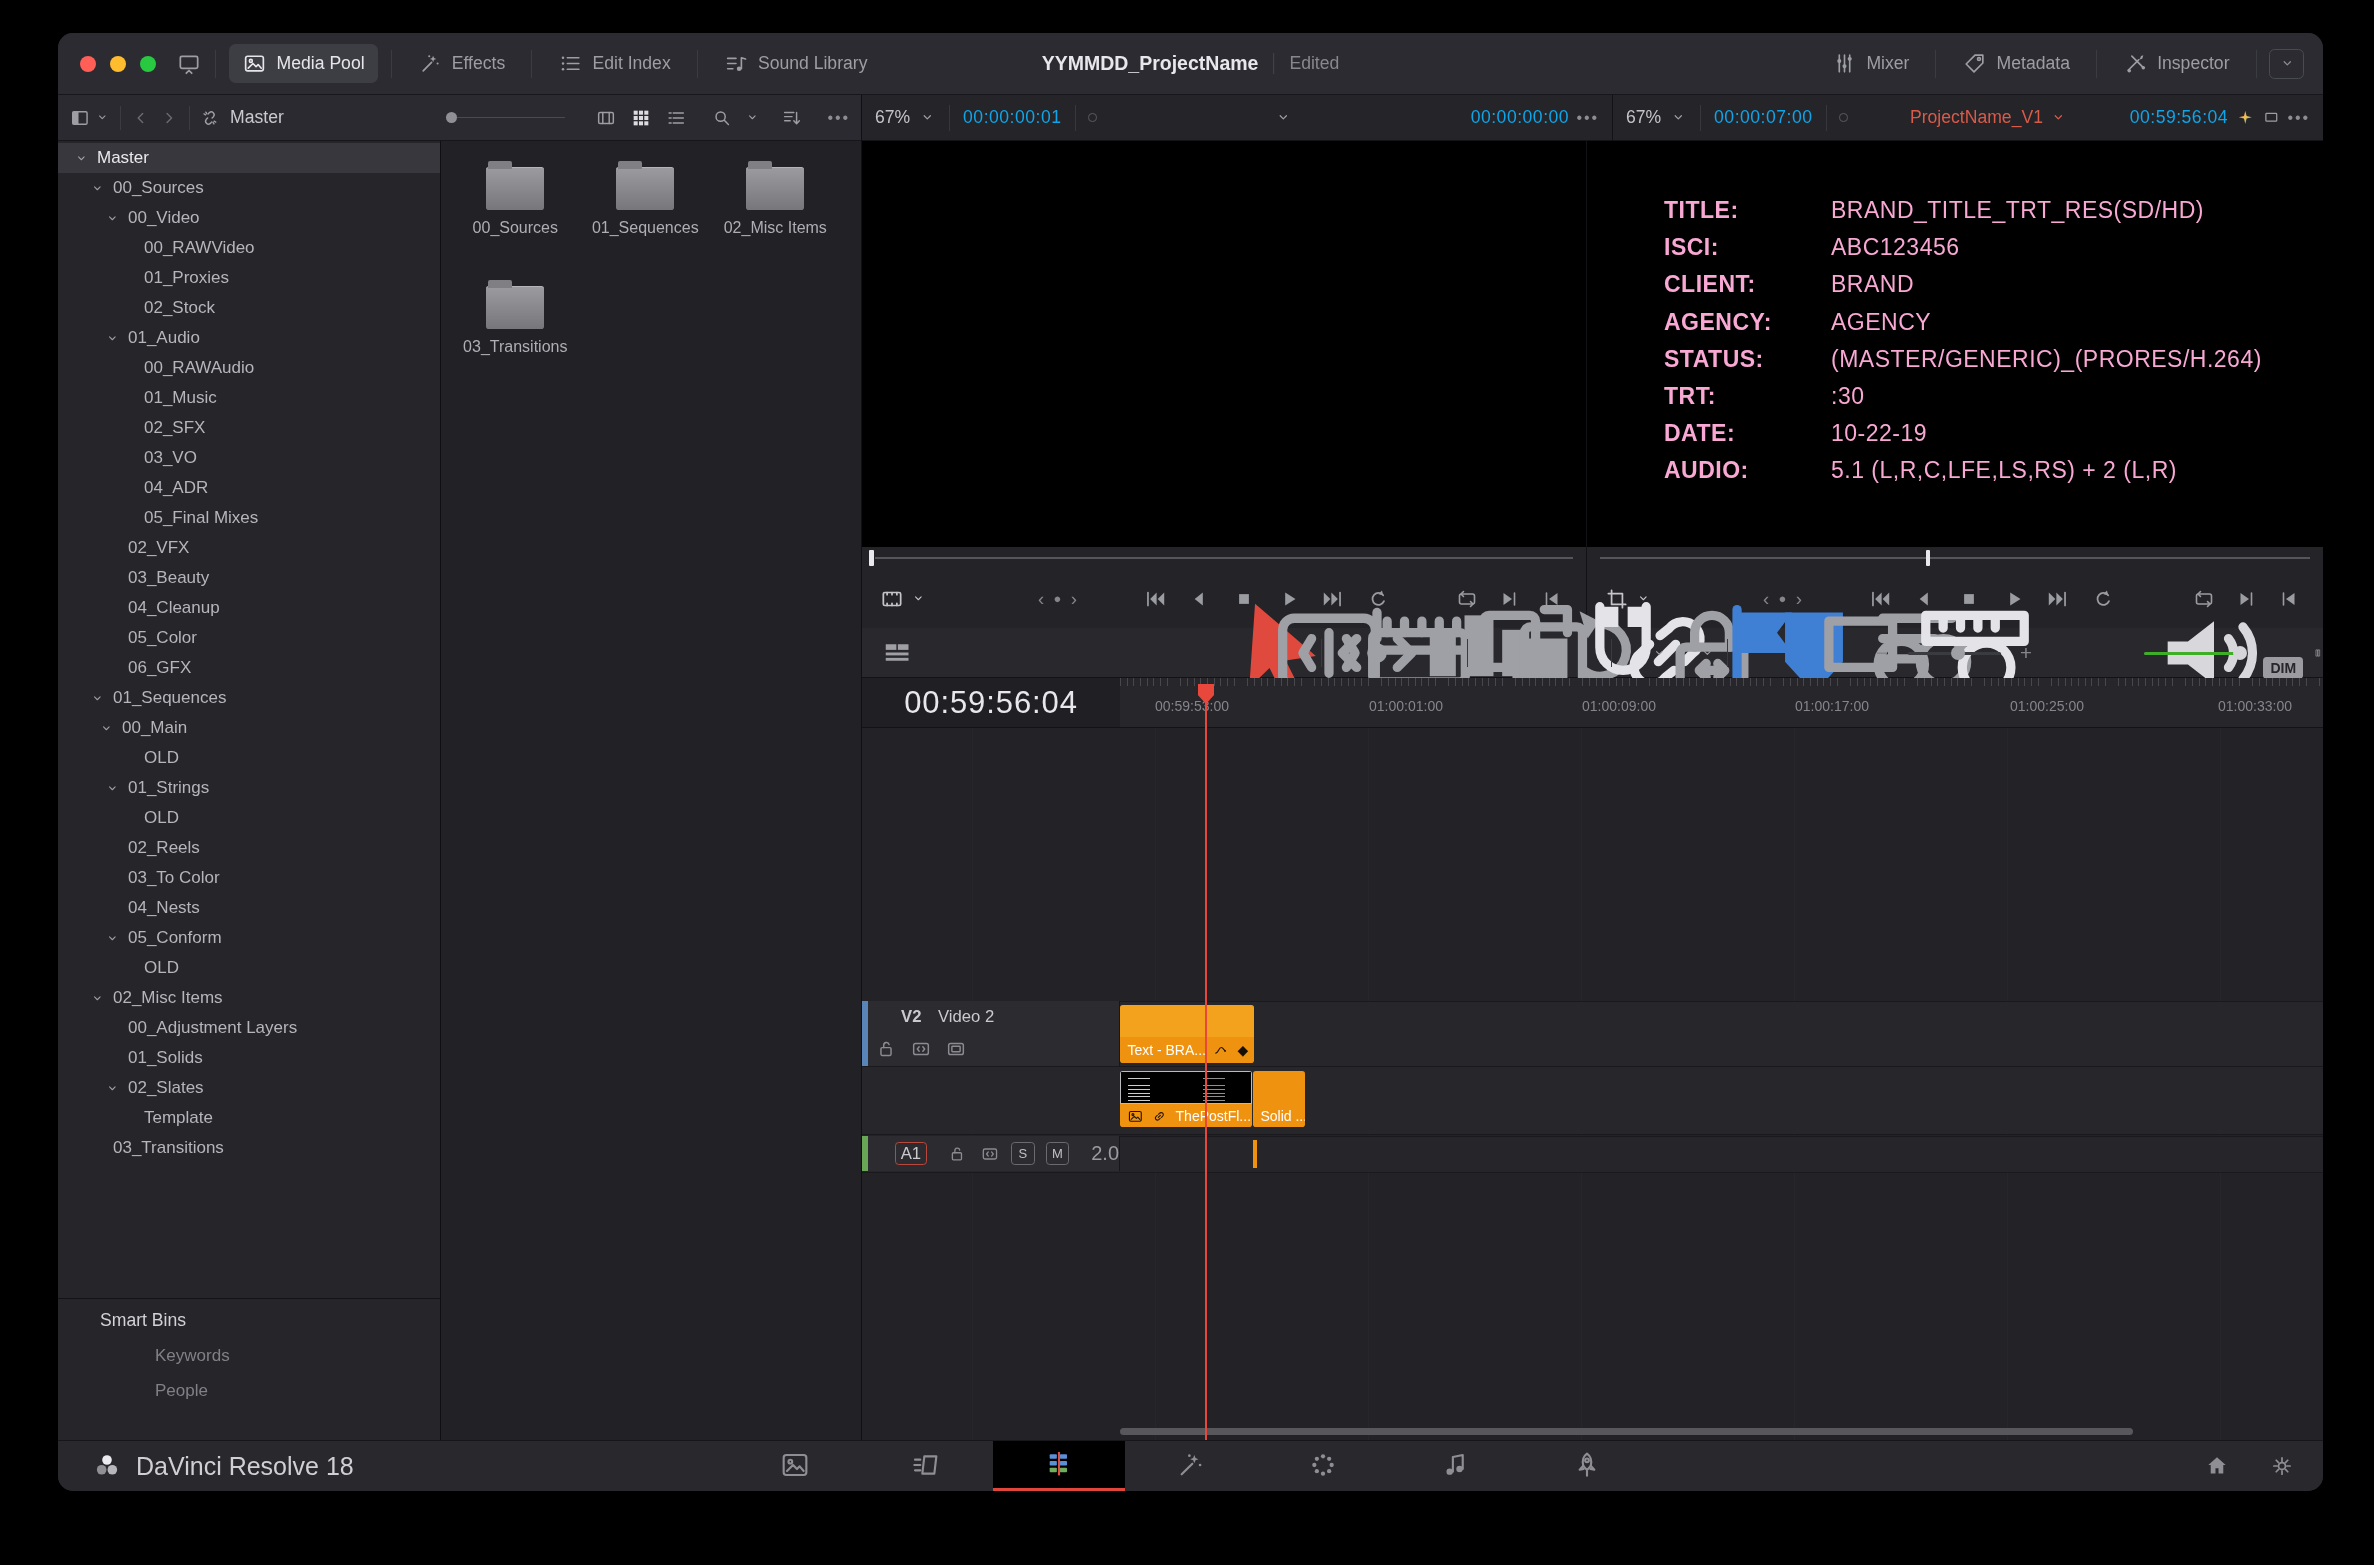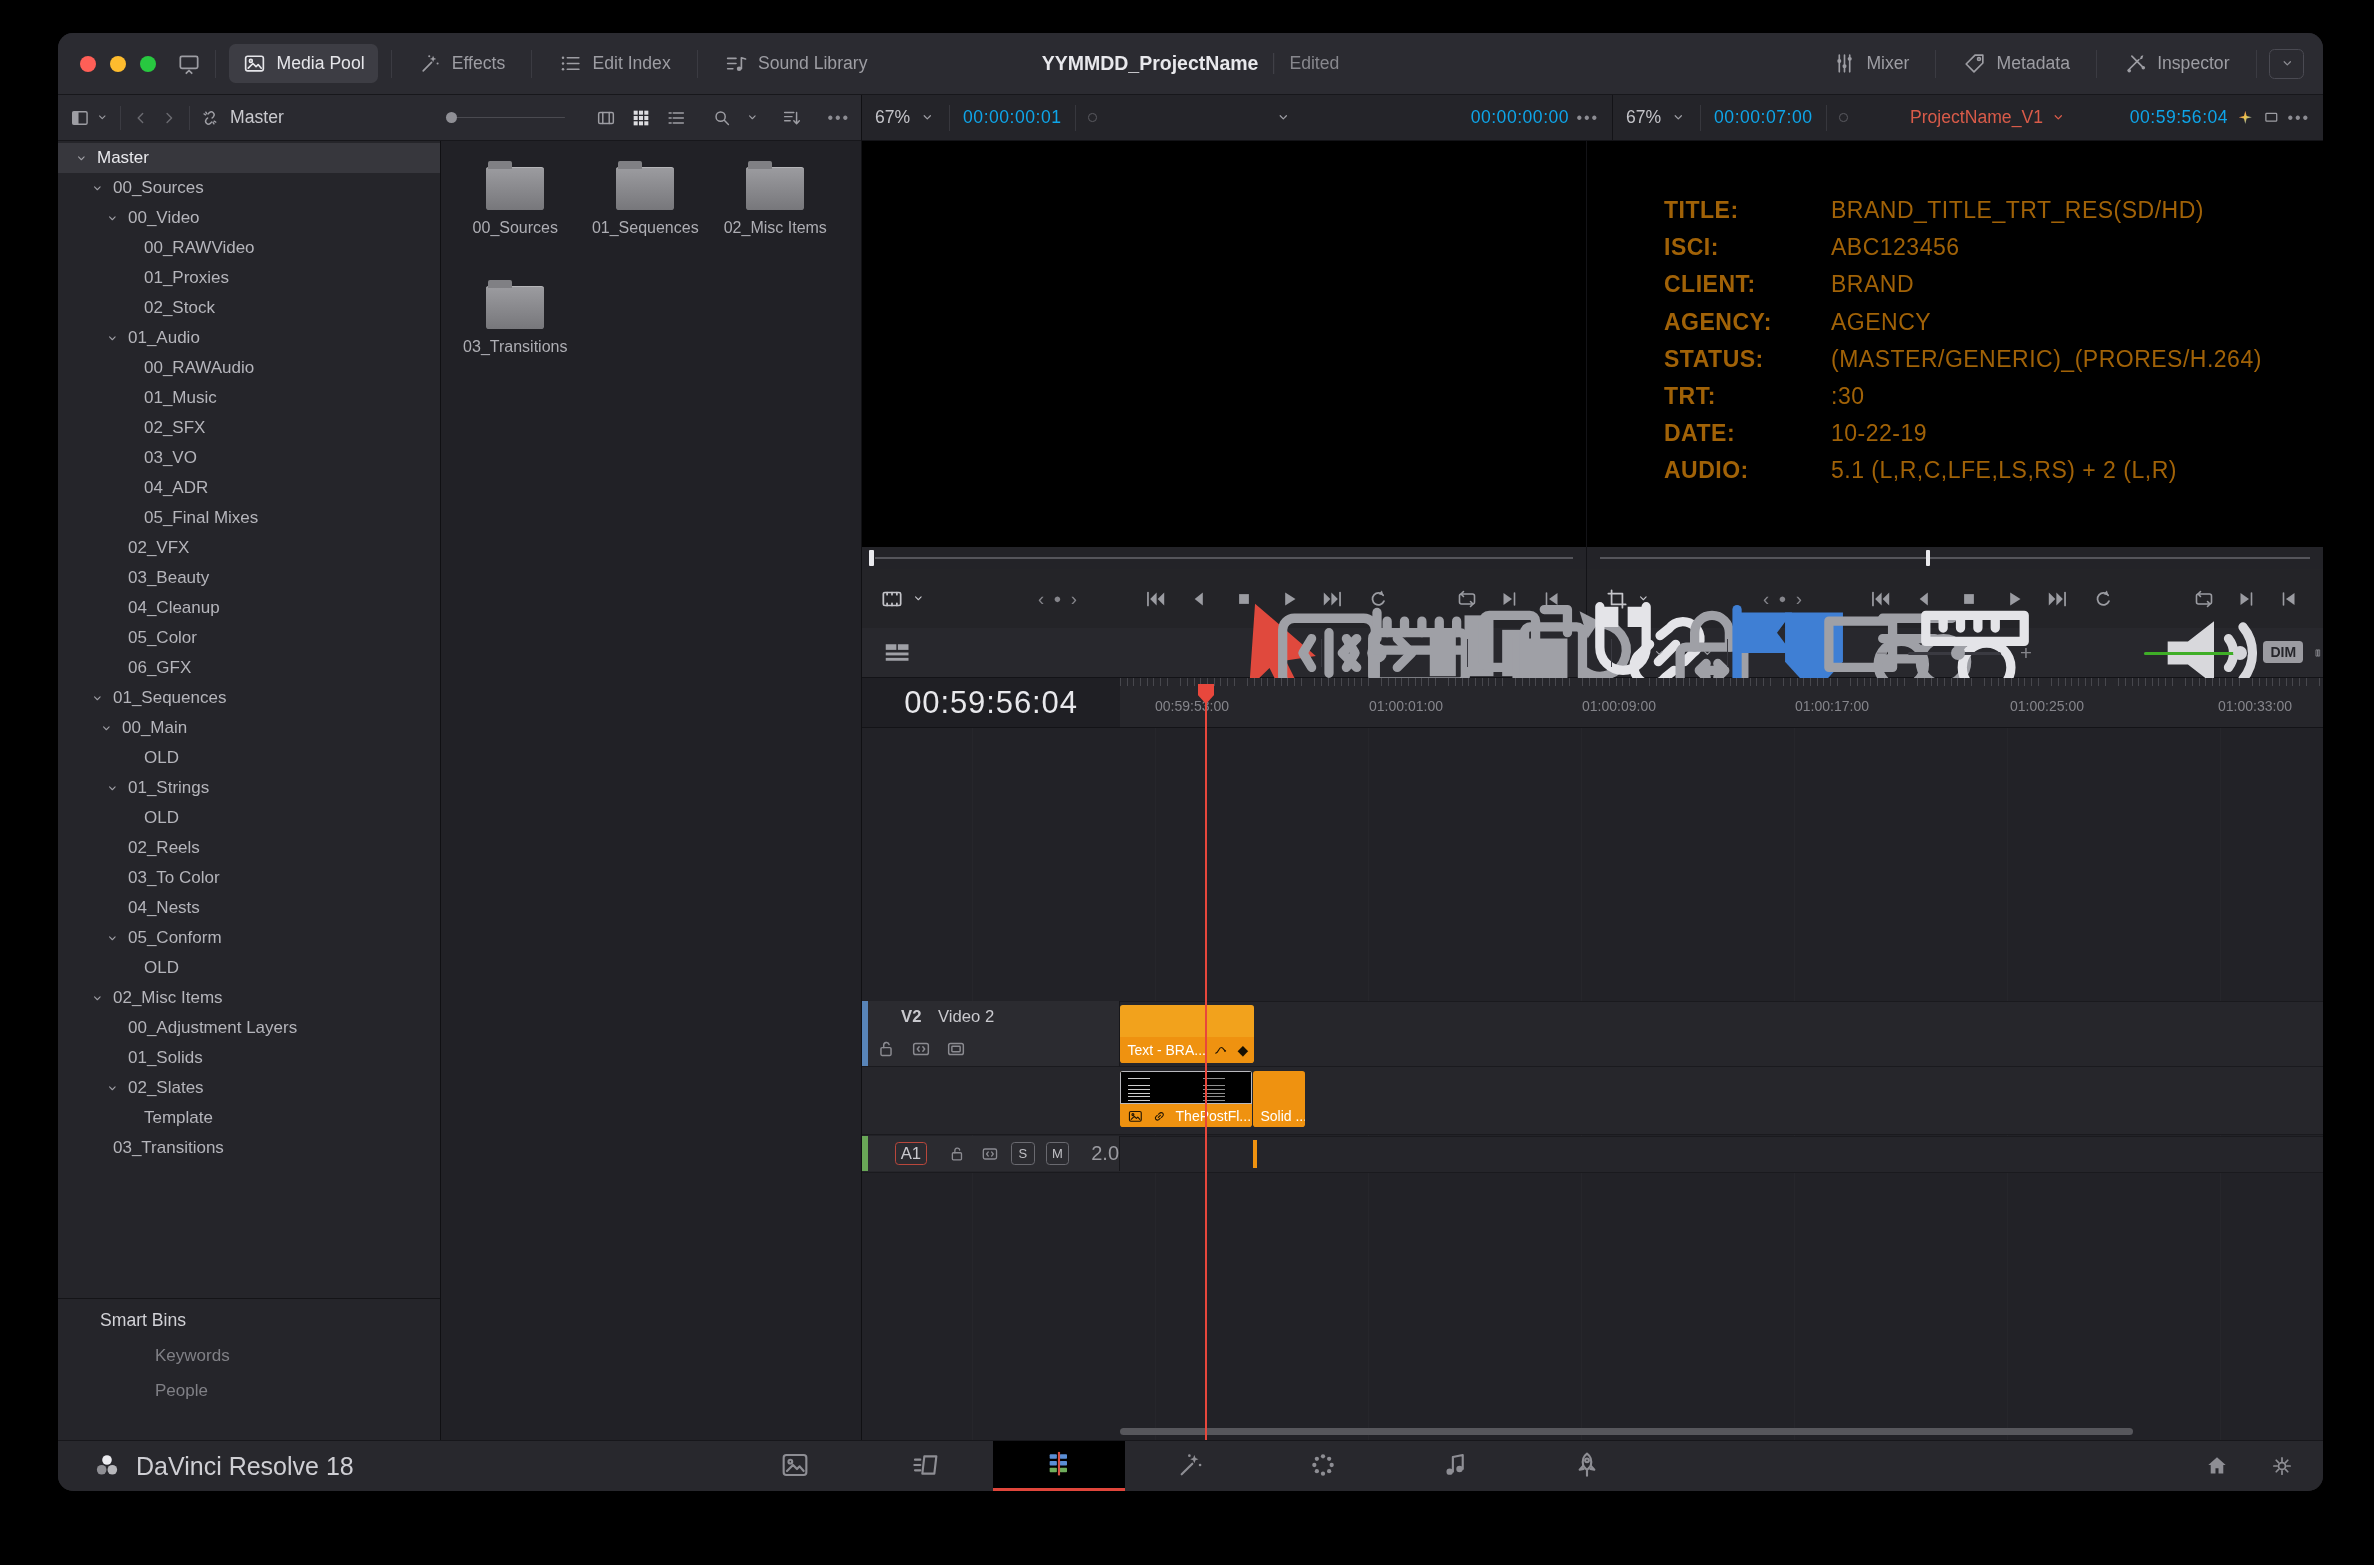--- a/index.html
+++ b/index.html
@@ -77,38 +77,38 @@
   .vh-name{font-size:17.6px;white-space:nowrap;}
   .vh-more{color:#8d8d93;font-size:16px;letter-spacing:1.9px;}
   .sparkle-ic{width:24px;height:24px;}
   
   .viewers{height:488px;flex:none;display:flex;}
   .viewer{display:flex;flex-direction:column;min-width:0;}
   .viewer.left{width:724px;flex:none;border-right:0.9px solid #131317;}
   .viewer.right{flex:1;}
   .video{height:406px;flex:none;background:#000;position:relative;overflow:hidden;}
   .slate{position:absolute;left:77px;top:56px;display:grid;grid-template-columns:139px auto;
-         column-gap:28px;row-gap:10.2px;color:#a16207;font-size:23px;font-weight:bold;letter-spacing:0.5px;}
+         column-gap:28px;row-gap:10.2px;color:#f9a8d4;font-size:23px;font-weight:bold;letter-spacing:0.5px;}
   .scrub{height:22px;flex:none;background:#232328;position:relative;}
   .scrub .line{position:absolute;left:13px;right:13px;top:10.2px;height:1.9px;background:#55555b;}
   .scrub .ph{position:absolute;top:2.8px;width:4.6px;height:16.7px;background:#e9e9ed;border-radius:0.9px;}
   .transport{height:59px;flex:none;background:#242428;display:flex;align-items:center;padding:0 16.7px;color:#9b9ca2;}
   .transport .icon{width:26px;height:26px;}
   .t-mode{display:flex;align-items:center;gap:5.6px;color:#c4c4c9;}
   .t-jog{display:flex;align-items:center;gap:9.3px;margin-left:111px;color:#85858b;font-size:18.6px;}
   .t-main{display:flex;align-items:center;gap:18.6px;margin-left:65px;}
   .t-right{display:flex;align-items:center;gap:18.6px;margin-left:auto;margin-right:5.6px;}
   
   .tltoolbar{height:48px;flex:none;position:relative;background:#28282d;border-bottom:0.9px solid #131317;color:#9fa0a6;}
   .tlt{position:absolute;top:50%;transform:translateY(-50%);}
   .tlt-sep{position:absolute;top:10.2px;width:0.9px;height:28px;background:#3a3a41;}
   .slider-track{position:absolute;top:23px;height:2.8px;background:#3a3a41;border-radius:1.9px;}
   .slider-knob{position:absolute;top:-5.6px;width:14px;height:14px;border-radius:50%;background:#9fa0a6;}
   .vol-fill{position:absolute;left:0;top:0;height:100%;background:#3fae27;border-radius:1.9px;}
-  .dim-badge{position:absolute;left:1378px;top:12px;background:#9b9ba1;color:#26262b;font-weight:bold;
+  .dim-badge{position:absolute;left:1378px;top:28px;background:#9b9ba1;color:#26262b;font-weight:bold;
              font-size:14px;padding:2.8px 7.4px;border-radius:3.7px;}
   
   .tlarea{flex:1;position:relative;background:#222227;min-height:0;overflow:hidden;
           background-image:repeating-linear-gradient(90deg,#26262b 0 0.9px,transparent 0.9px 213px);
           background-position:293px 0;}
   .bigtc{position:absolute;left:0;top:0;width:258px;height:49px;background:#1f1f24;
          border-right:0.9px solid #131317;border-bottom:0.9px solid #131317;display:flex;align-items:center;
          justify-content:center;color:#e8e8ec;font-size:31px;letter-spacing:0.9px;}
   .ruler{position:absolute;left:258px;right:0;top:0;height:49px;background:#26262b;border-bottom:0.9px solid #131317;
          background-image:repeating-linear-gradient(90deg,#47474d 0 0.9px,transparent 0.9px 6.7px);

